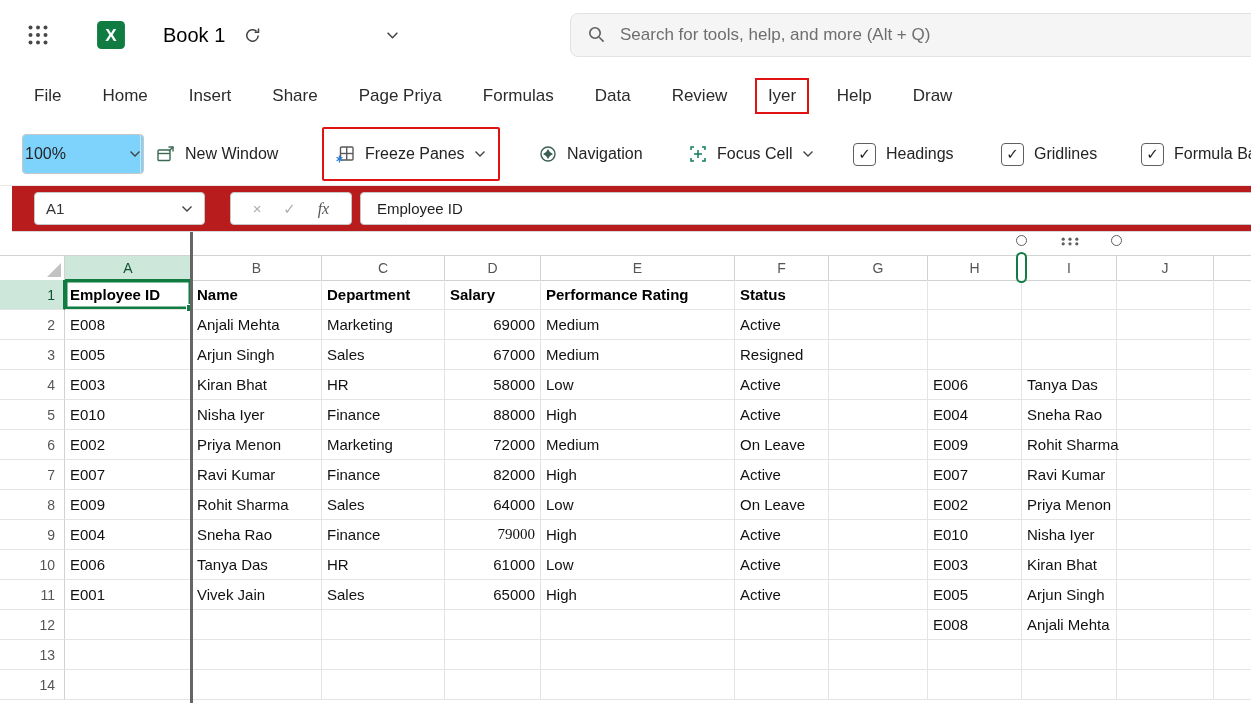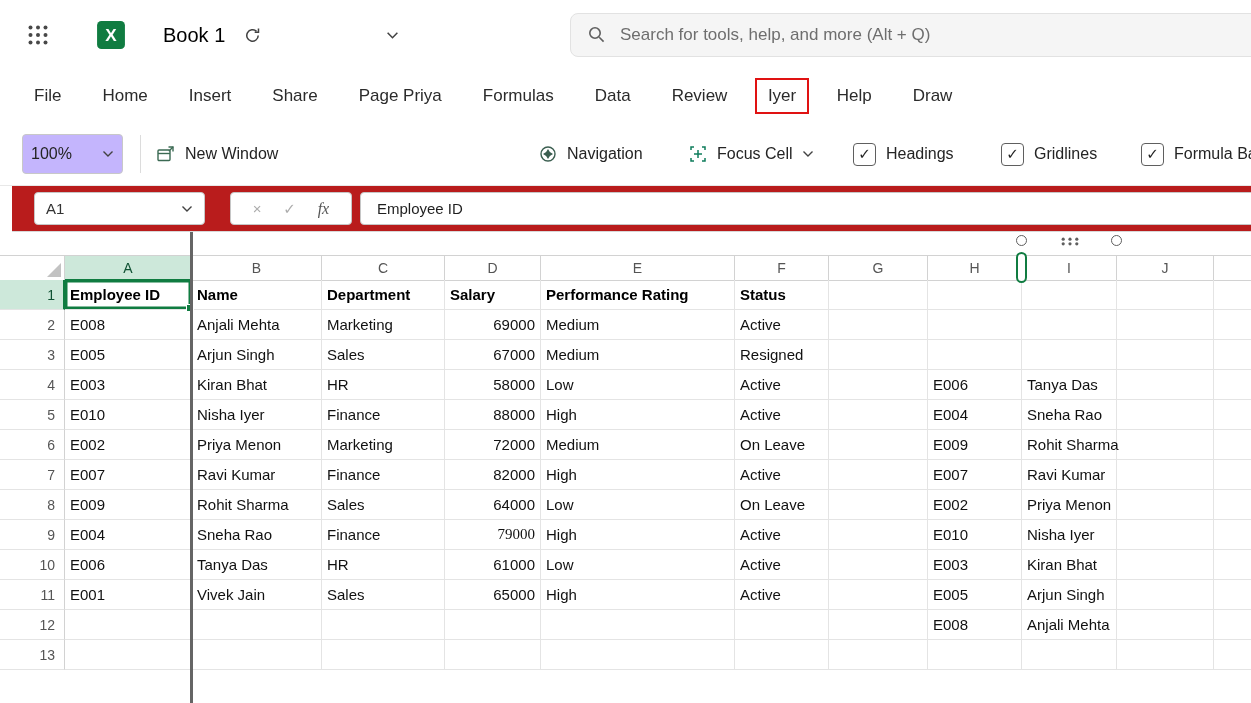--- a/index.html
+++ b/index.html
@@ -21,22 +21,22 @@
   .searchbox input::placeholder { color:#6E6E6E; opacity:1; }
 
   
   .menubar { position:absolute; left:0; top:70px; width:100%; height:52px; display:flex; align-items:center;
              padding-left:34px; gap:41px; font-size:17px; color:#2B2B2B; }
   .menu-item { cursor:pointer; white-space:nowrap; }
   .menu-item.annotated { border:2.5px solid #E01212; padding:6px 11px; margin:-8.5px -13.5px; }
 
   
   .toolbar { position:absolute; left:0; top:122px; width:100%; height:64px; border-bottom:1px solid #E8E8E8; background:#fff; }
-  .zoombox { position:absolute; left:22px; top:12px; width:101px; height:40px; border:1px solid #C8C8C8; border-radius:4px;
-             display:flex; align-items:center; justify-content:space-between; padding:0 8px; font-size:16px; cursor:pointer; background:#c4b5fd; }
+  .zoombox { position:absolute; left:22px; top:12px; width:122px; height:40px; border:1px solid #C8C8C8; border-radius:4px;
+             display:flex; align-items:center; justify-content:space-between; padding:0 2px; font-size:16px; cursor:pointer; background:#7dd3fc; }
   .tdivider { position:absolute; left:140px; top:13px; width:1px; height:38px; background:#DCDCDC; }
   .tb-btn { position:absolute; top:12px; height:40px; display:flex; align-items:center; gap:9px; font-size:16px;
             color:#242424; cursor:pointer; padding:0 4px; white-space:nowrap; }
   .tb-btn.annotated { top:5px; height:54px; border:2.5px solid #E01212; border-radius:2px; padding:0 12px; }
   .toggle { position:absolute; top:12px; height:40px; display:flex; align-items:center; gap:10px; font-size:16px;
             cursor:pointer; white-space:nowrap; }
   .cb { width:23px; height:23px; border:1.5px solid #5F5F5F; border-radius:4px; display:flex; align-items:center;
         justify-content:center; font-size:15px; font-weight:bold; color:#242424; background:#fff; flex:none; }
   .chev { display:block; flex:none; }
 
@@ -145,20 +145,36 @@
     <div class="tb-btn" style="left:152px">
       <svg width="20" height="20" viewBox="0 0 20 20">
         <rect x="2" y="6" width="12" height="10.5" rx="1" fill="none" stroke="#3B6A53" stroke-width="1.4"></rect>
         <line x1="2" y1="9.5" x2="14" y2="9.5" stroke="#3B6A53" stroke-width="1.4"></line>
         <path d="M12.5 3h4.5v4.5" fill="none" stroke="#3B6A53" stroke-width="1.4"></path>
         <line x1="17" y1="3" x2="12.8" y2="7.2" stroke="#3B6A53" stroke-width="1.4"></line>
       </svg>
       <span>New Window</span>
     </div>
 
+    <div class="tb-btn annotated" style="left:322px">
+      <svg width="20" height="20" viewBox="0 0 20 20">
+        <rect x="4.5" y="3" width="12.5" height="13" rx="1" fill="none" stroke="#5A5A5A" stroke-width="1.4"></rect>
+        <line x1="10.7" y1="3" x2="10.7" y2="16" stroke="#5A5A5A" stroke-width="1.4"></line>
+        <line x1="4.5" y1="9.5" x2="17" y2="9.5" stroke="#5A5A5A" stroke-width="1.4"></line>
+        <g stroke="#2B7CD3" stroke-width="1.3">
+          <line x1="3.5" y1="11.5" x2="3.5" y2="18.5"></line>
+          <line x1="0.6" y1="13.2" x2="6.4" y2="16.8"></line>
+          <line x1="0.6" y1="16.8" x2="6.4" y2="13.2"></line>
+        </g>
+      </svg>
+      <span>Freeze Panes</span>
+      <svg class="chev" width="12" height="8" viewBox="0 0 12 8">
+        <path d="M1.5 1.5 L6 6 L10.5 1.5" stroke="#424242" stroke-width="1.4" fill="none"></path>
+      </svg>
+    </div>
 
     <div class="tb-btn" style="left:534px">
       <svg width="20" height="20" viewBox="0 0 20 20">
         <circle cx="10" cy="10" r="7" stroke="#3B5E50" fill="none" stroke-width="1.4"></circle>
         <path d="M10 5 L11.9 8.1 L15 10 L11.9 11.9 L10 15 L8.1 11.9 L5 10 L8.1 8.1 Z" fill="#3B5E50"></path>
       </svg>
       <span>Navigation</span>
     </div>
 
     <div class="tb-btn" style="left:684px">
@@ -422,17 +438,31 @@
           <div class="cell" style="width: 123px;"></div>
           <div class="cell" style="width: 96px;"></div>
           <div class="cell" style="width: 194px;"></div>
           <div class="cell" style="width: 94px;"></div>
           <div class="cell" style="width: 99px;"></div>
           <div class="cell" style="width: 94px;"></div>
           <div class="cell" style="width: 95px;"></div>
           <div class="cell" style="width: 97px;"></div>
           <div class="cell" style="width: 45px;"></div>
         </div>
+        <div class="grow">
+          <div class="rowhdr">14</div>
+          <div class="cell" style="width: 127px;"></div>
+          <div class="cell" style="width: 130px;"></div>
+          <div class="cell" style="width: 123px;"></div>
+          <div class="cell" style="width: 96px;"></div>
+          <div class="cell" style="width: 194px;"></div>
+          <div class="cell" style="width: 94px;"></div>
+          <div class="cell" style="width: 99px;"></div>
+          <div class="cell" style="width: 94px;"></div>
+          <div class="cell" style="width: 95px;"></div>
+          <div class="cell" style="width: 97px;"></div>
+          <div class="cell" style="width: 45px;"></div>
+        </div>
       </div>
     <div class="freeze-line"></div>
   </div>
 
 </div>
 
 </body></html>

